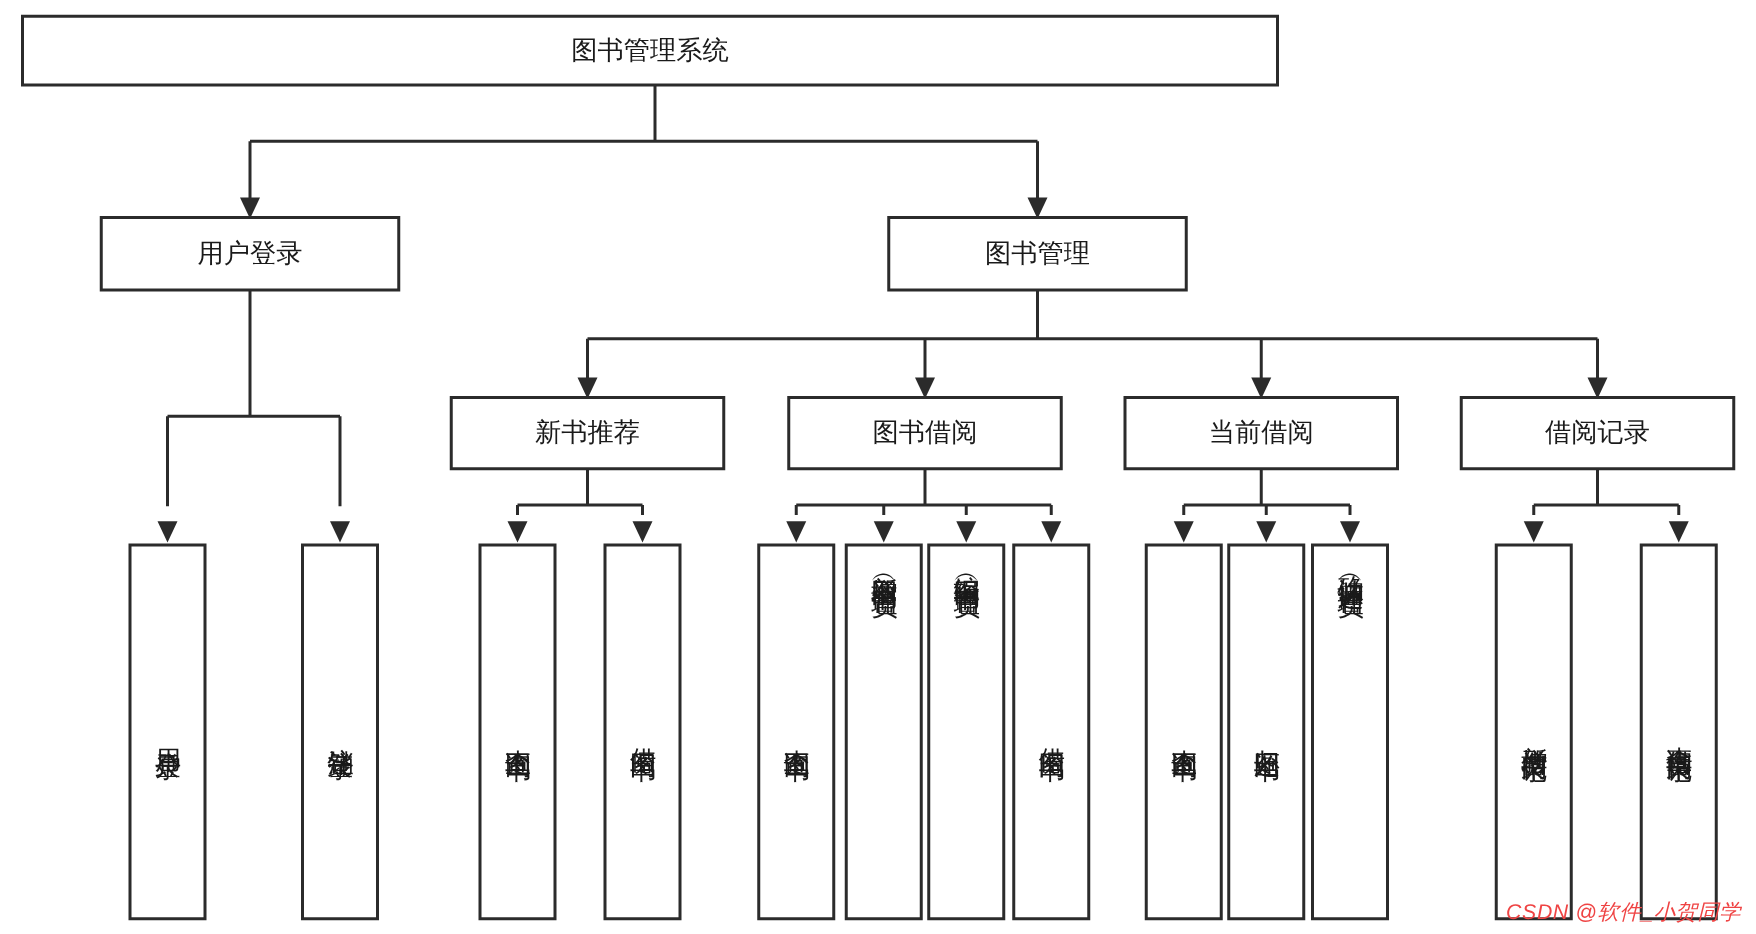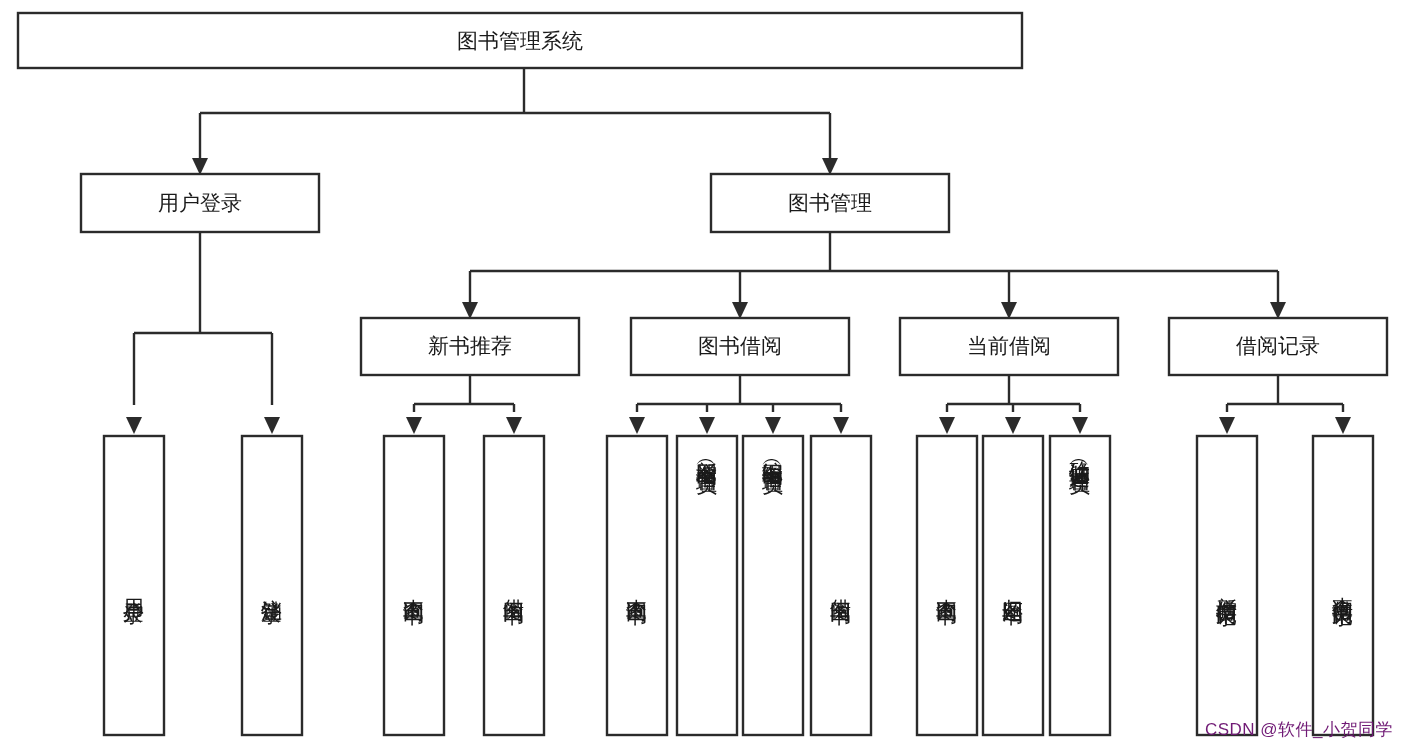--- a/index.html
+++ b/index.html
@@ -66,23 +66,24 @@
     align-items: center;
     justify-content: center;
     pointer-events: none;
   }
   #watermark {
     position: absolute;
     right: 12px;
     bottom: 6px;
     font-family: "Liberation Sans", "DejaVu Sans", sans-serif;
     font-size: 17px;
-    color: #701a75;
+    color: #ef4444;
     white-space: nowrap;
     letter-spacing: 0.5px;
+    font-style: italic;
   }
 </style>
 </head>
 <body>
 
 <div id="diagram-root">
 
   <svg class="tree-canvas" viewBox="0 0 1405 747" xmlns="http://www.w3.org/2000/svg">
 
     <defs>

